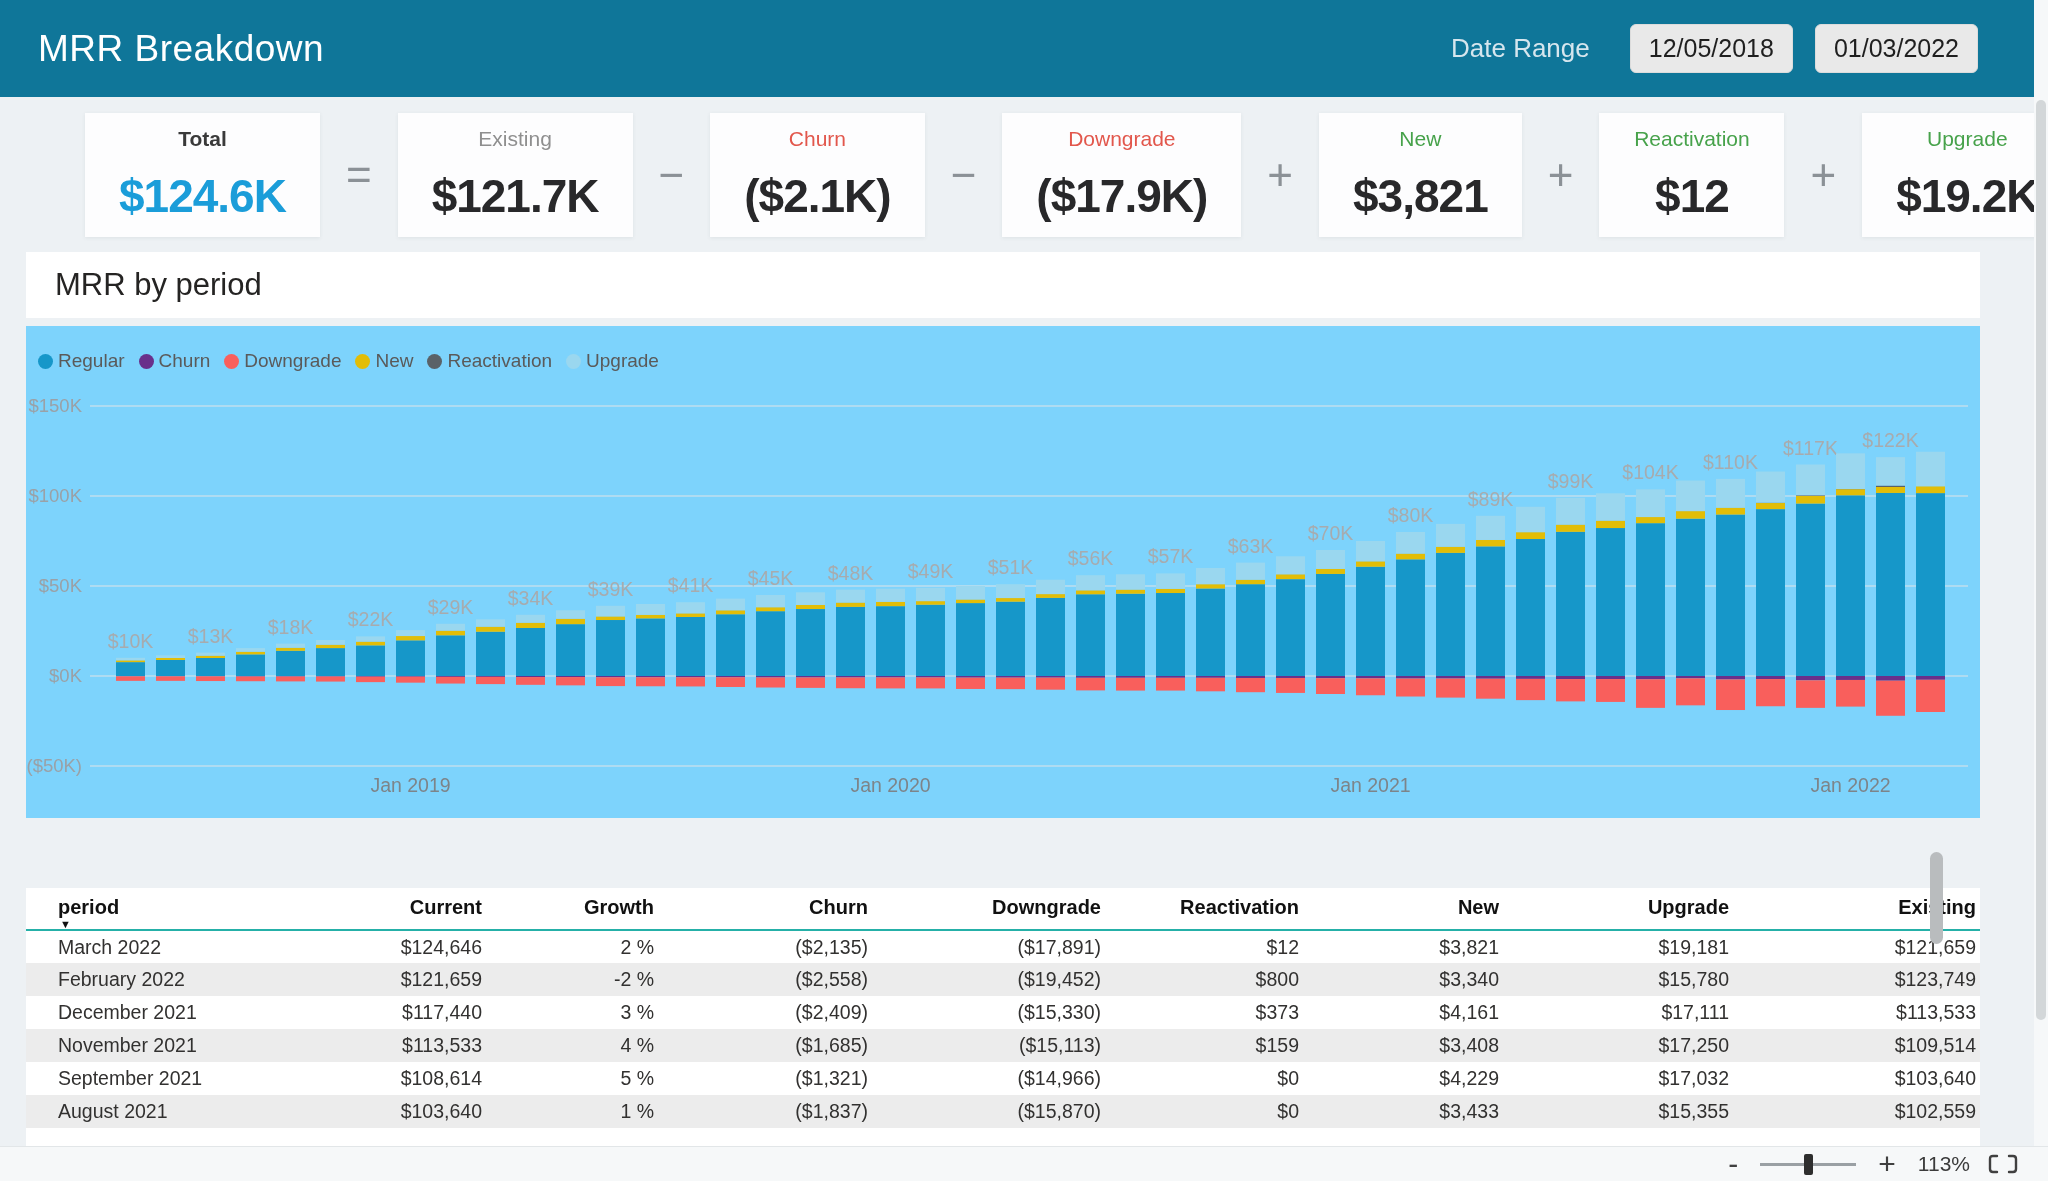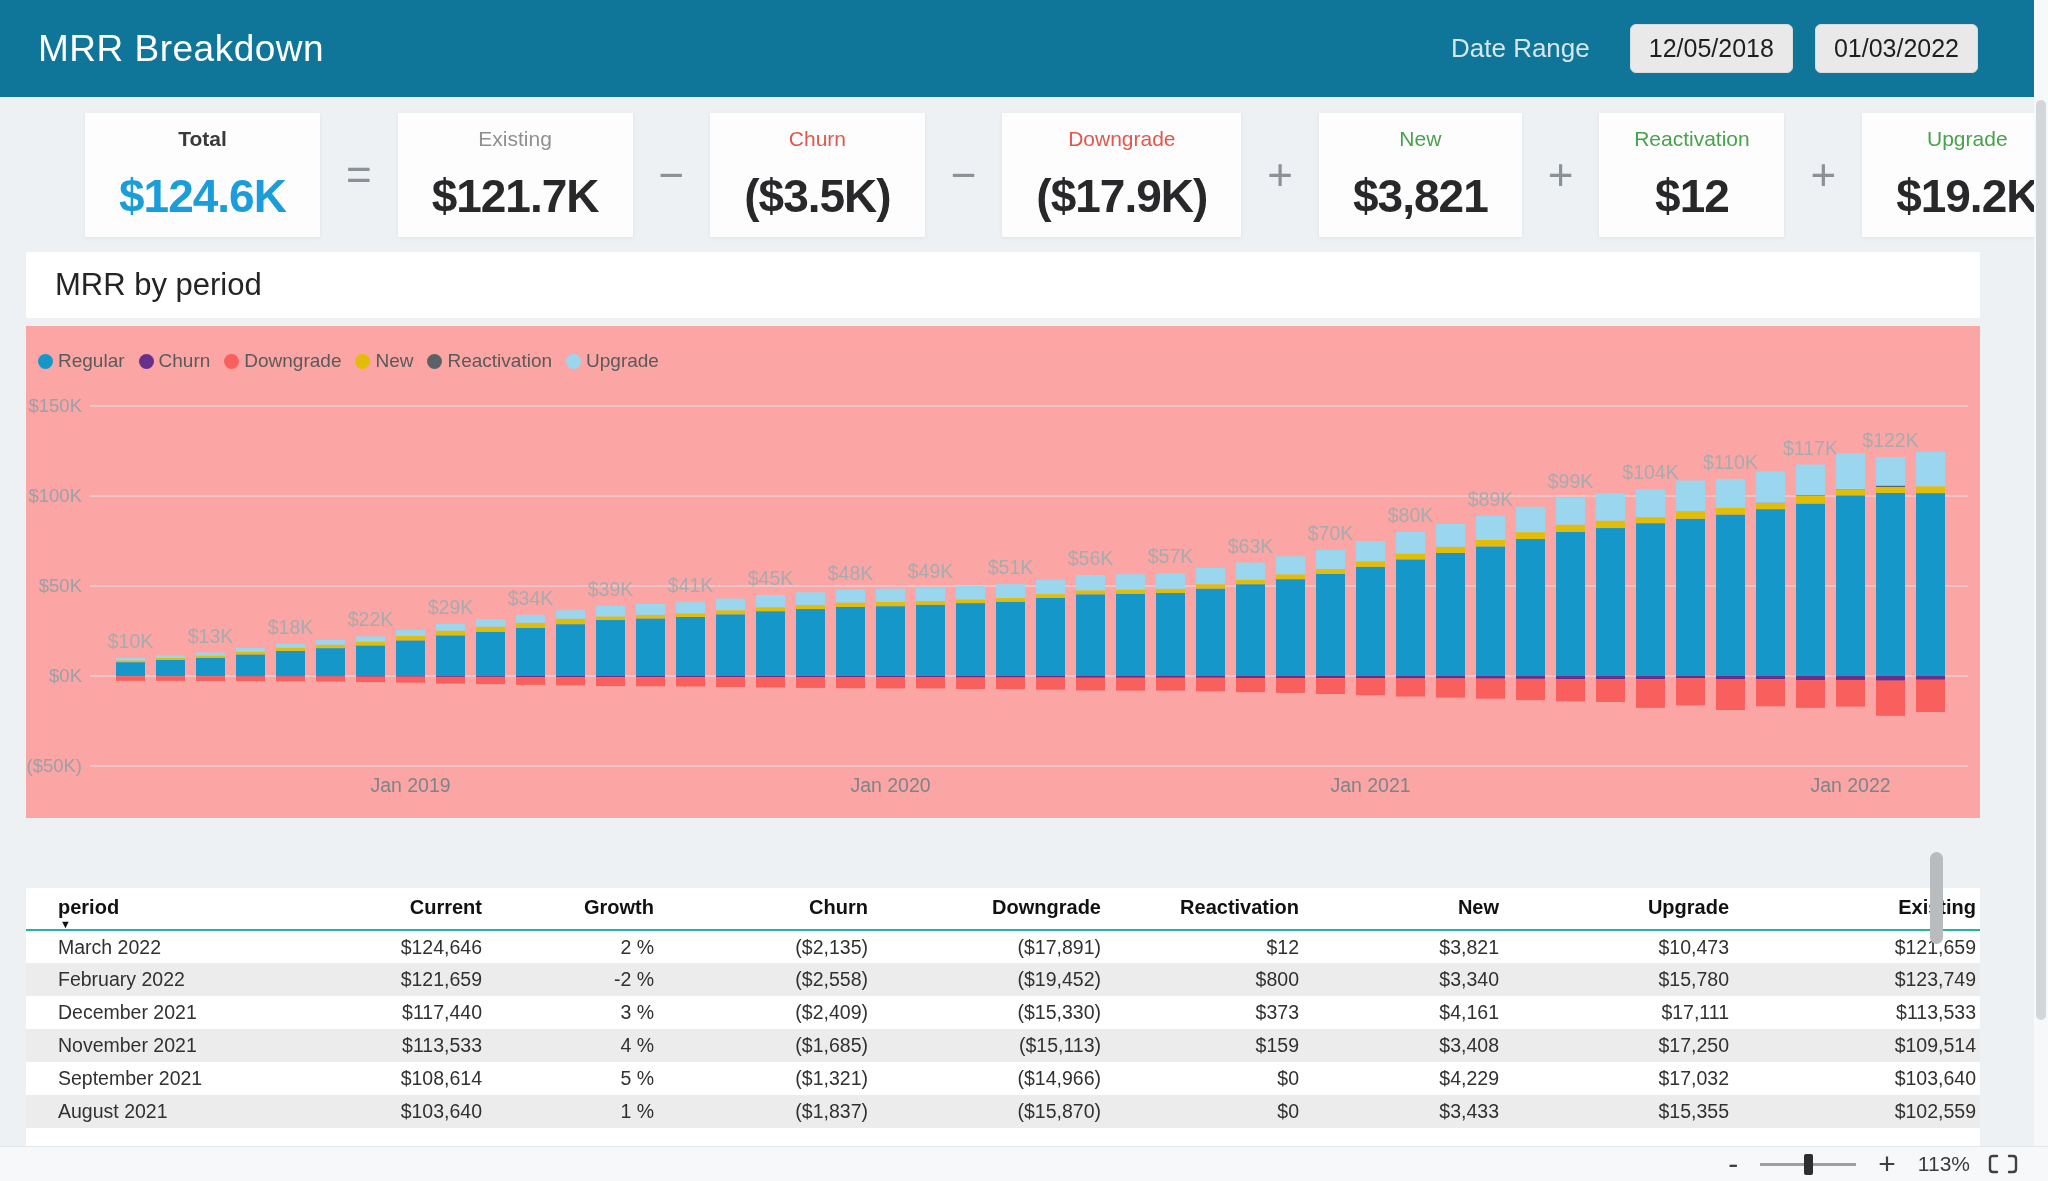--- a/index.html
+++ b/index.html
@@ -18,21 +18,21 @@
   .kpi-row { position:absolute; left:85px; top:113px; display:flex; align-items:center; }
   .kpi-card { background:#fdfdfe; box-shadow:0 1px 4px rgba(40,60,70,.08); height:124px; padding:14px 34px 10px; display:flex; flex-direction:column; align-items:center; justify-content:space-between; min-width:185px; }
   .kpi-label { font-size:21px; font-weight:400; }
   .kpi-label.bold { font-weight:700; }
   .kpi-value { font-size:46px; font-weight:700; letter-spacing:-1px; line-height:1.3; }
   .kpi-op { color:#8b9196; font-size:44px; font-weight:400; padding:0 26px; line-height:1; }
 
   
   .panel-title { position:absolute; left:26px; top:252px; width:1954px; height:66px; background:#ffffff; display:flex; align-items:center; }
   .chart-title { font-size:31px; color:#252423; margin-left:29px; font-weight:400; }
-  .chart-panel { position:absolute; left:26px; top:326px; width:1954px; height:492px; background:#fca5a5; }
+  .chart-panel { position:absolute; left:26px; top:326px; width:1954px; height:492px; background:#7dd3fc; }
   .legend { display:flex; align-items:center; gap:14px; padding:18px 0 0 12px; height:52px; }
   .legend-item { display:flex; align-items:center; gap:5px; cursor:pointer; }
   .legend-dot { width:15px; height:15px; border-radius:50%; flex:0 0 auto; }
   .legend-text { font-size:19px; color:#5a5a5a; }
 
   
   .table-panel { position:absolute; left:26px; top:888px; width:1954px; height:298px; background:#ffffff; overflow:hidden; }
   table { border-collapse:collapse; table-layout:fixed; width:1954px; }
   thead th { font-size:20px; font-weight:700; color:#111111; text-align:right; padding:8px 4px 10px 4px; border-bottom:2px solid #25b0a8; position:relative; cursor:pointer; white-space:nowrap; }
   thead th.first { text-align:left; padding-left:32px; }
@@ -76,21 +76,21 @@
         <div class="kpi-value" style="color: rgb(27, 157, 217);">$124.6K</div>
       </div>
       <span class="kpi-op">=</span>
       <div class="kpi-card">
         <div class="kpi-label" style="color: rgb(143, 143, 143);">Existing</div>
         <div class="kpi-value" style="color: rgb(40, 40, 42);">$121.7K</div>
       </div>
       <span class="kpi-op">−</span>
       <div class="kpi-card">
         <div class="kpi-label" style="color: rgb(226, 87, 76);">Churn</div>
-        <div class="kpi-value" style="color: rgb(40, 40, 42);">($3.5K)</div>
+        <div class="kpi-value" style="color: rgb(40, 40, 42);">($2.1K)</div>
       </div>
       <span class="kpi-op">−</span>
       <div class="kpi-card">
         <div class="kpi-label" style="color: rgb(226, 87, 76);">Downgrade</div>
         <div class="kpi-value" style="color: rgb(40, 40, 42);">($17.9K)</div>
       </div>
       <span class="kpi-op">+</span>
       <div class="kpi-card">
         <div class="kpi-label" style="color: rgb(71, 162, 75);">New</div>
         <div class="kpi-value" style="color: rgb(40, 40, 42);">$3,821</div>
@@ -533,21 +533,21 @@
         </thead>
       <tbody id="table-body">
           <tr>
             <td class="first">March 2022</td>
             <td>$124,646</td>
             <td>2 %</td>
             <td>($2,135)</td>
             <td>($17,891)</td>
             <td>$12</td>
             <td>$3,821</td>
-            <td>$10,473</td>
+            <td>$19,181</td>
             <td>$121,659</td>
           </tr>
           <tr>
             <td class="first">February 2022</td>
             <td>$121,659</td>
             <td>-2 %</td>
             <td>($2,558)</td>
             <td>($19,452)</td>
             <td>$800</td>
             <td>$3,340</td>

